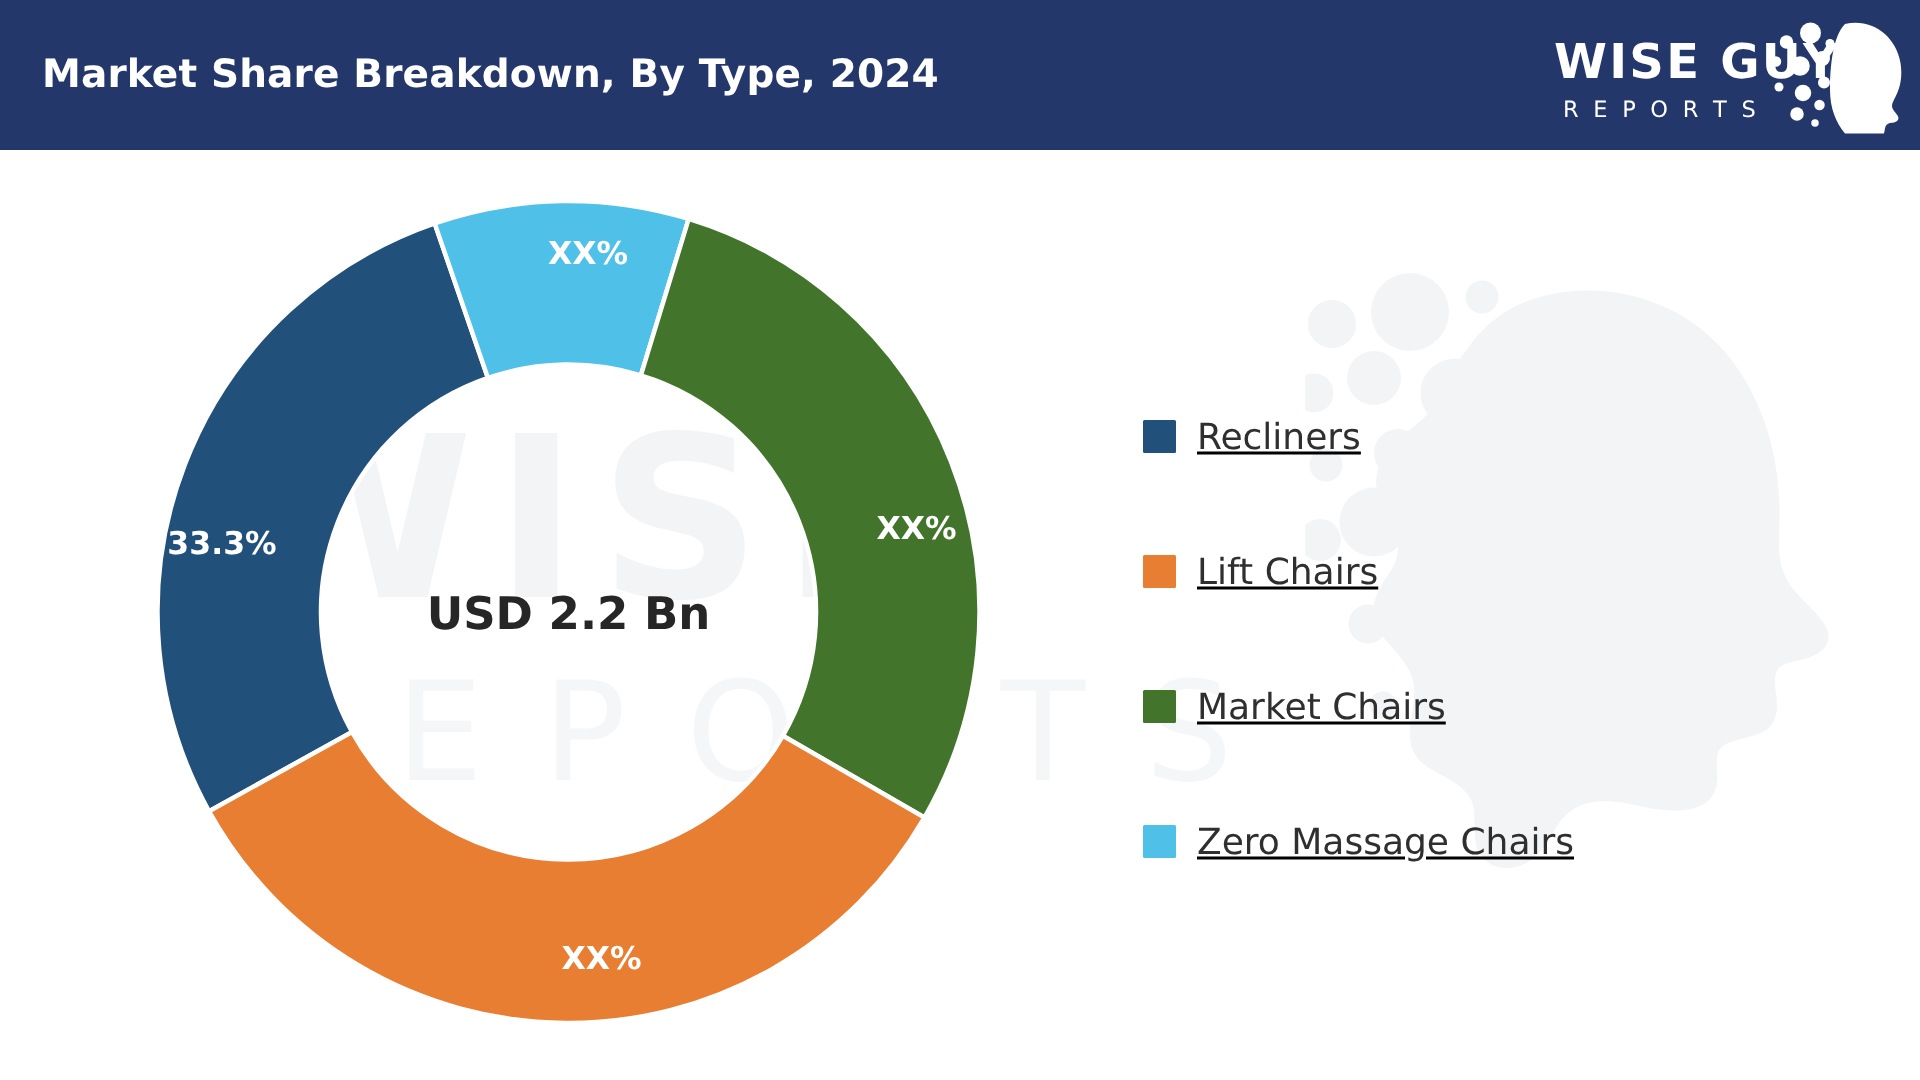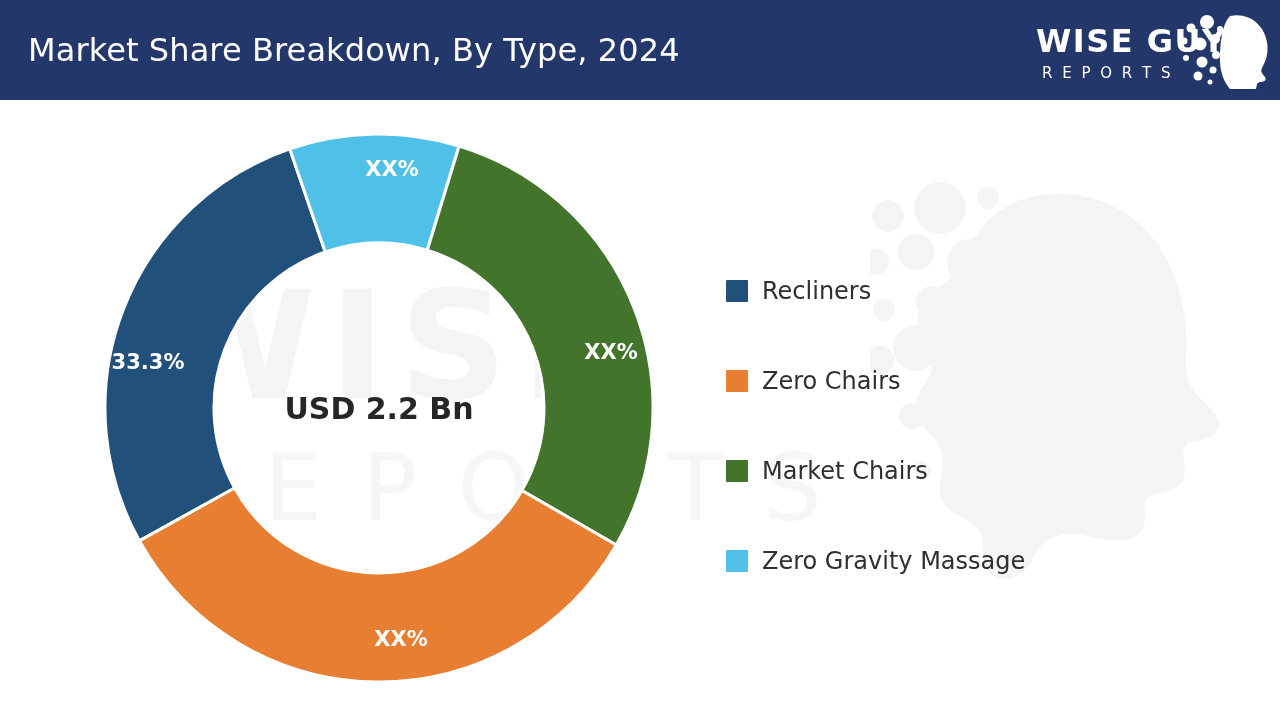--- a/index.html
+++ b/index.html
@@ -21,22 +21,22 @@
   #header {
     position: absolute; left: 0; top: 0;
     width: 1280px; height: 100px;
     background: #23376b;
     display: flex; align-items: center;
     z-index: 40;
   }
   #page-title {
     margin-left: 28px;
     color: #ffffff;
-    font-size: 32px;
-    font-weight: normal;
+    font-size: 26px;
+    font-weight: bold;
     letter-spacing: 0.1px;
     font-family: "DejaVu Sans", sans-serif;
     white-space: nowrap;
   }
   #logo {
     position: absolute; right: 10px; top: 8px;
     width: 236px; height: 84px;
   }
 
   
@@ -73,23 +73,24 @@
   #center-value {
     font-family: "DejaVu Sans", sans-serif;
     font-size: 30px;
     font-weight: bold;
     fill: #262626;
   }
 
   
   #legend {
     position: absolute;
-    left: 726px; top: 246px;
+    left: 762px; top: 246px;
     width: 440px;
     z-index: 20;
+    text-decoration: underline;
   }
   .legend-item {
     display: flex;
     align-items: center;
     height: 90px;
   }
   .legend-swatch {
     width: 22px; height: 22px;
     flex: 0 0 22px;
     margin-right: 14px;
@@ -182,29 +183,29 @@
     </svg>
   </div>
 
   <div id="legend">
       <div class="legend-item">
         <span class="legend-swatch" style="background: rgb(33, 80, 123);"></span>
         <span class="legend-label">Recliners</span>
       </div>
       <div class="legend-item">
         <span class="legend-swatch" style="background: rgb(232, 126, 50);"></span>
-        <span class="legend-label">Zero Chairs</span>
+        <span class="legend-label">Lift Chairs</span>
       </div>
       <div class="legend-item">
         <span class="legend-swatch" style="background: rgb(66, 117, 43);"></span>
         <span class="legend-label">Market Chairs</span>
       </div>
       <div class="legend-item">
         <span class="legend-swatch" style="background: rgb(79, 192, 232);"></span>
-        <span class="legend-label">Zero Gravity Massage</span>
+        <span class="legend-label">Zero Massage Chairs</span>
       </div>
     </div>
 
   <div id="header">
     <div id="page-title">Market Share Breakdown, By Type, 2024</div>
 
     <svg id="logo" viewBox="0 0 236 84">
       <text x="2" y="44" font-family="DejaVu Sans, sans-serif" font-size="32" font-weight="bold" fill="#ffffff" letter-spacing="1.5">WISE GUY</text>
       <text x="8" y="70" font-family="DejaVu Sans, sans-serif" font-size="15" font-weight="normal" fill="#ffffff" letter-spacing="2.5">R E P O R T S</text>
       <g fill="#ffffff">

